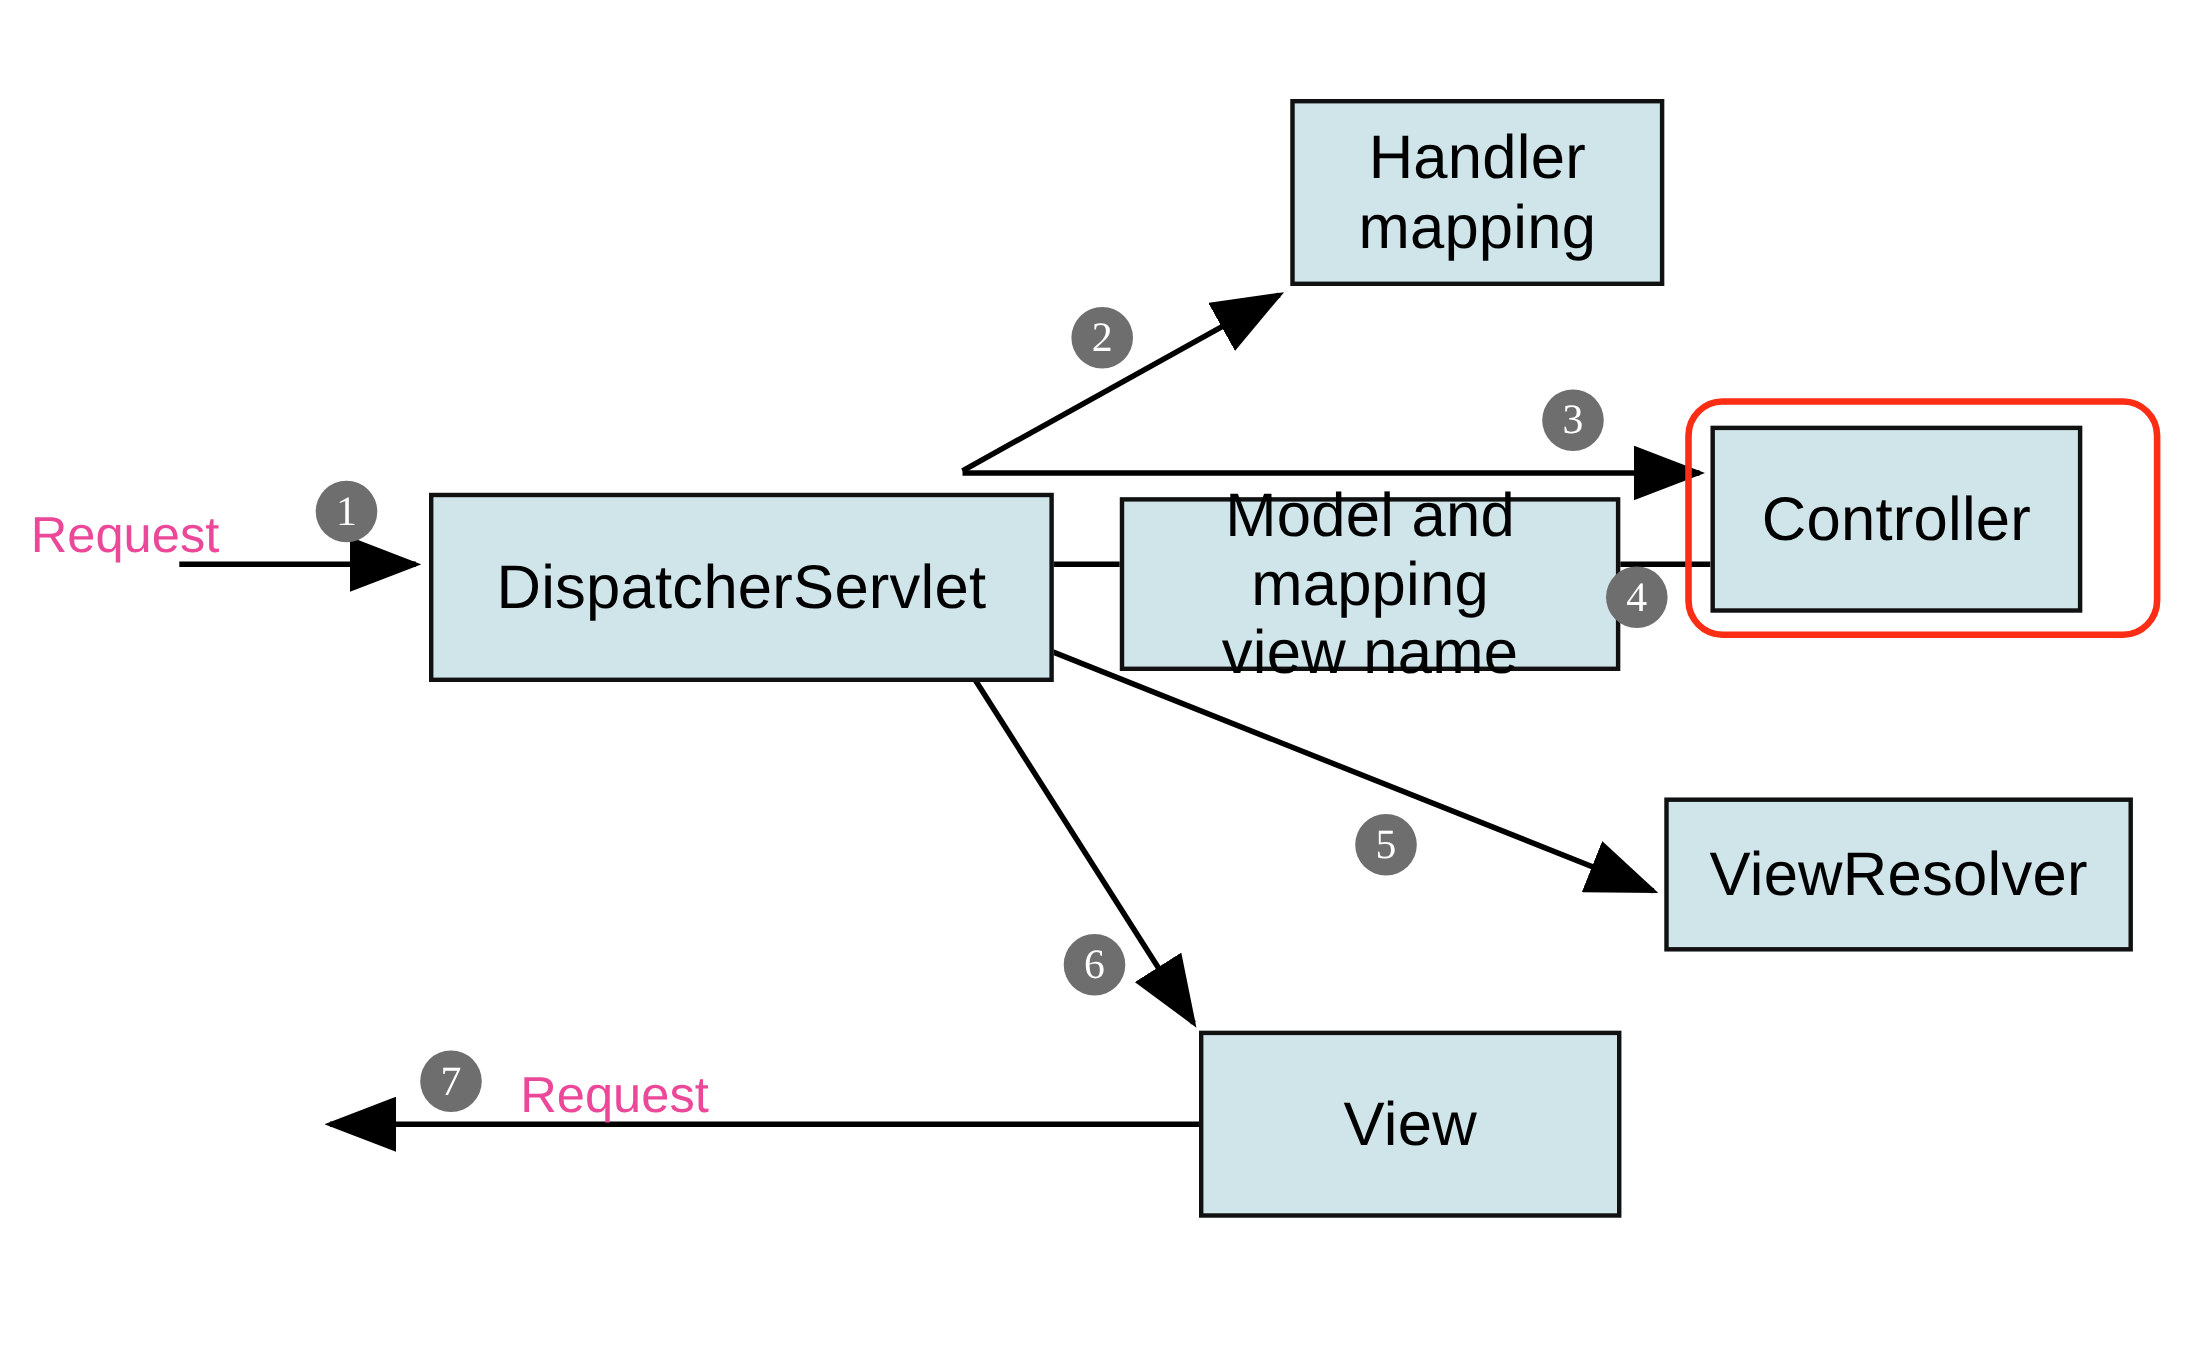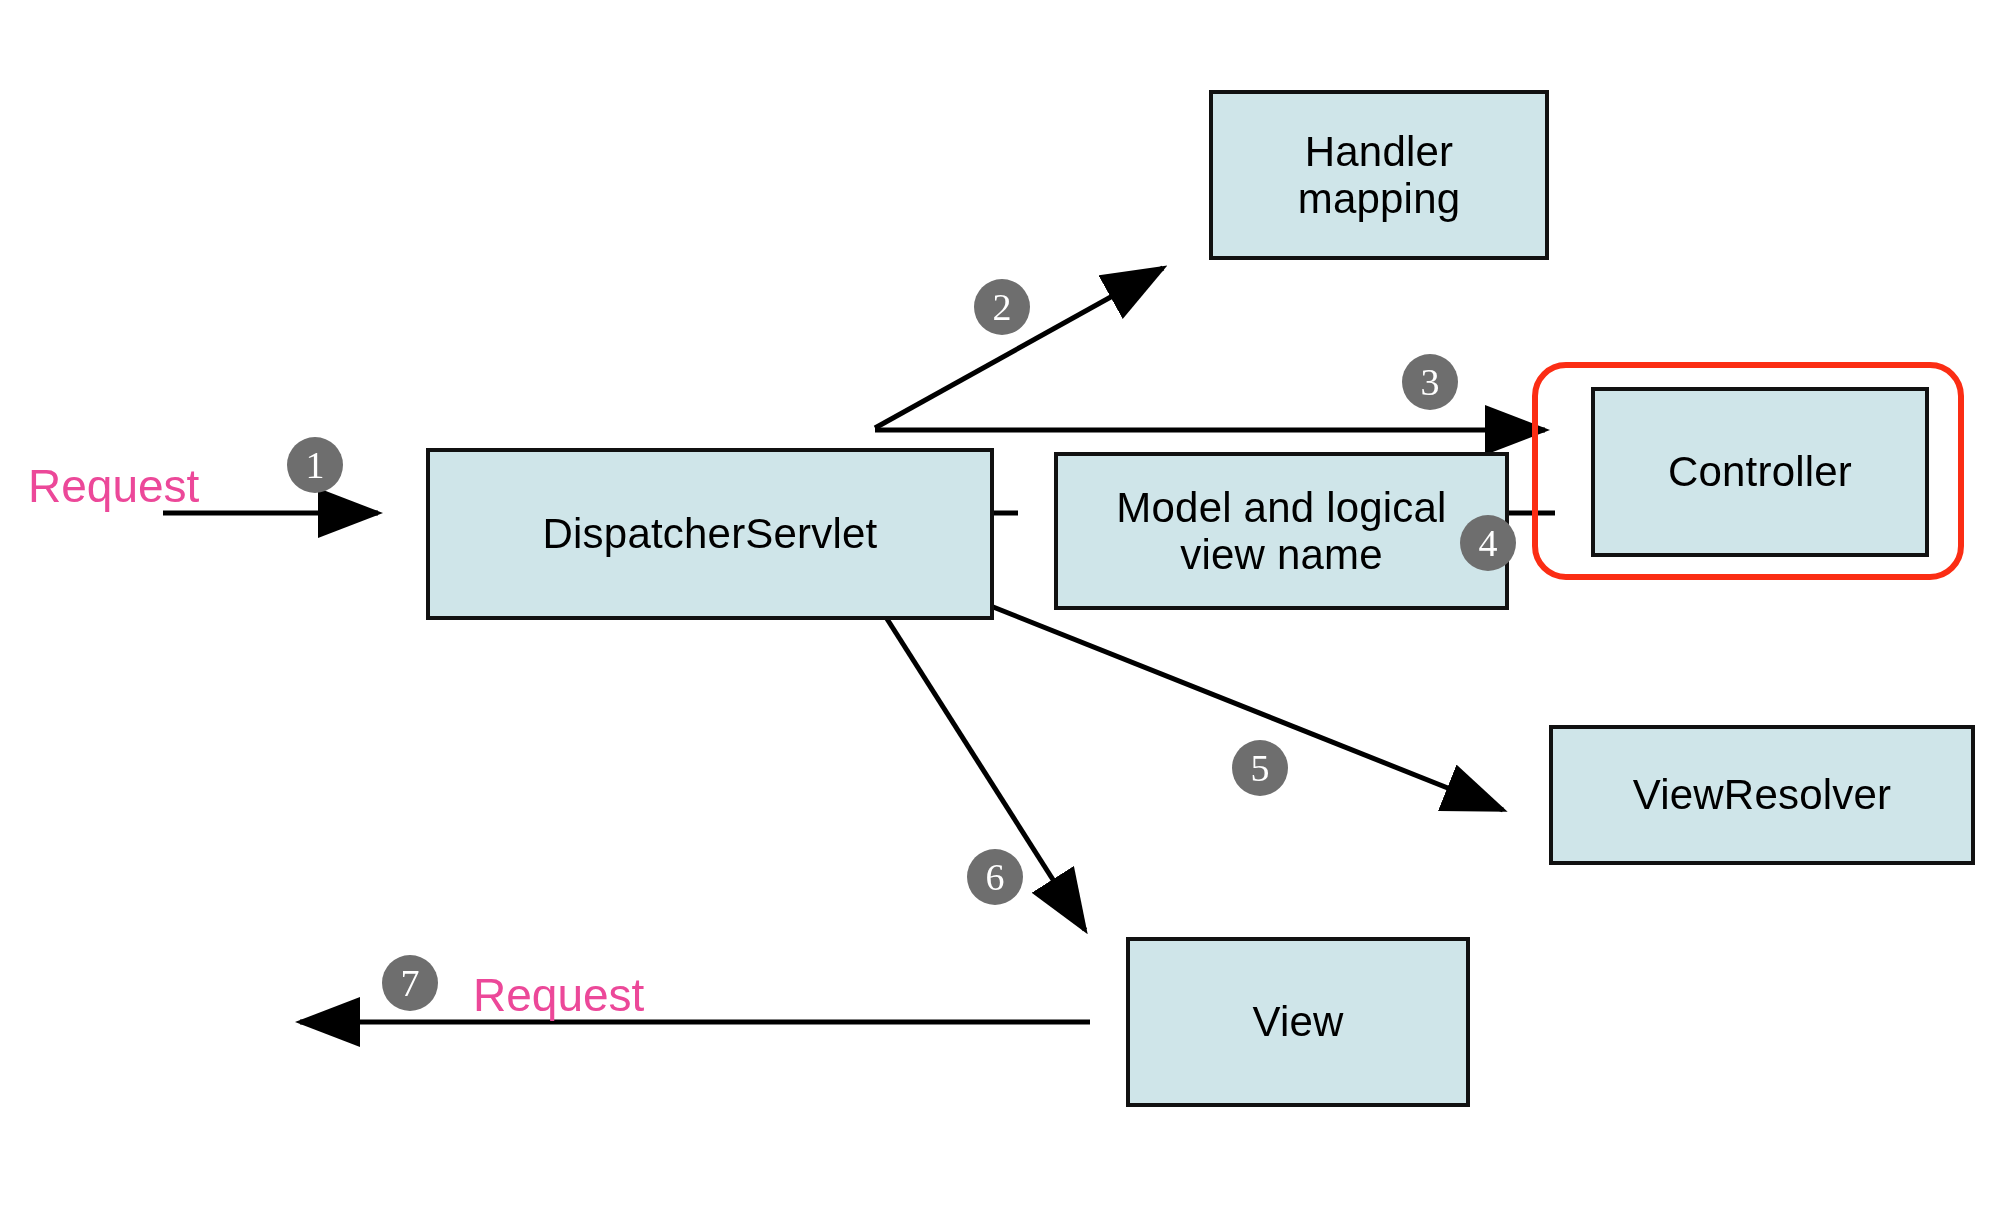--- a/index.html
+++ b/index.html
@@ -28,26 +28,25 @@
   .node-box {
     position: absolute;
     box-sizing: border-box;
     background: #cfe5e9;
     border: 4px solid #111111;
     display: flex;
     align-items: center;
     justify-content: center;
     text-align: center;
     color: #000000;
-    font-size: 42px;
+    font-size: 56px;
     line-height: 1.12;
     letter-spacing: 0.2px;
     white-space: pre-line;
     font-family: "Liberation Sans", sans-serif;
-    margin-left: 36px;
   }
   .highlight-ring {
     position: absolute;
     box-sizing: border-box;
     border: 6px solid #fb2d14;
     border-radius: 34px;
     background: transparent;
     pointer-events: none;
   }
   .step-badge {
@@ -106,26 +105,26 @@
 
   <div class="node-box" style="left:1173px; top:90px; width:340px; height:170px;">Handler
 mapping</div>
 
   <div class="highlight-ring" style="left:1532px; top:362px; width:432px; height:218px;"></div>
 
   <div class="node-box" style="left:1555px; top:387px; width:338px; height:170px;">Controller</div>
 
   <div class="node-box" style="left:390px; top:448px; width:568px; height:172px;">DispatcherServlet</div>
 
-  <div class="node-box" style="left:1018px; top:452px; width:455px; height:158px;">Model and logical
+  <div class="node-box" style="left:1018px; top:452px; width:455px; height:158px;">Model and mapping
 view name</div>
 
   <div class="node-box" style="left:1513px; top:725px; width:426px; height:140px;">ViewResolver</div>
 
-  <div class="node-box" style="left:1090px; top:937px; width:344px; height:170px;">View</div>
+  <div class="node-box" style="left:1090px; top:937px; width:384px; height:170px;">View</div>
 
   <div class="edge-label" style="left:28px; top:463px;">Request</div>
 
   <div class="edge-label" style="left:473px; top:972px;">Request</div>
 
   <div class="step-badge" style="left:287px; top:437px;">1</div>
 
   <div class="step-badge" style="left:974px; top:279px;">2</div>
 
   <div class="step-badge" style="left:1402px; top:354px;">3</div>

